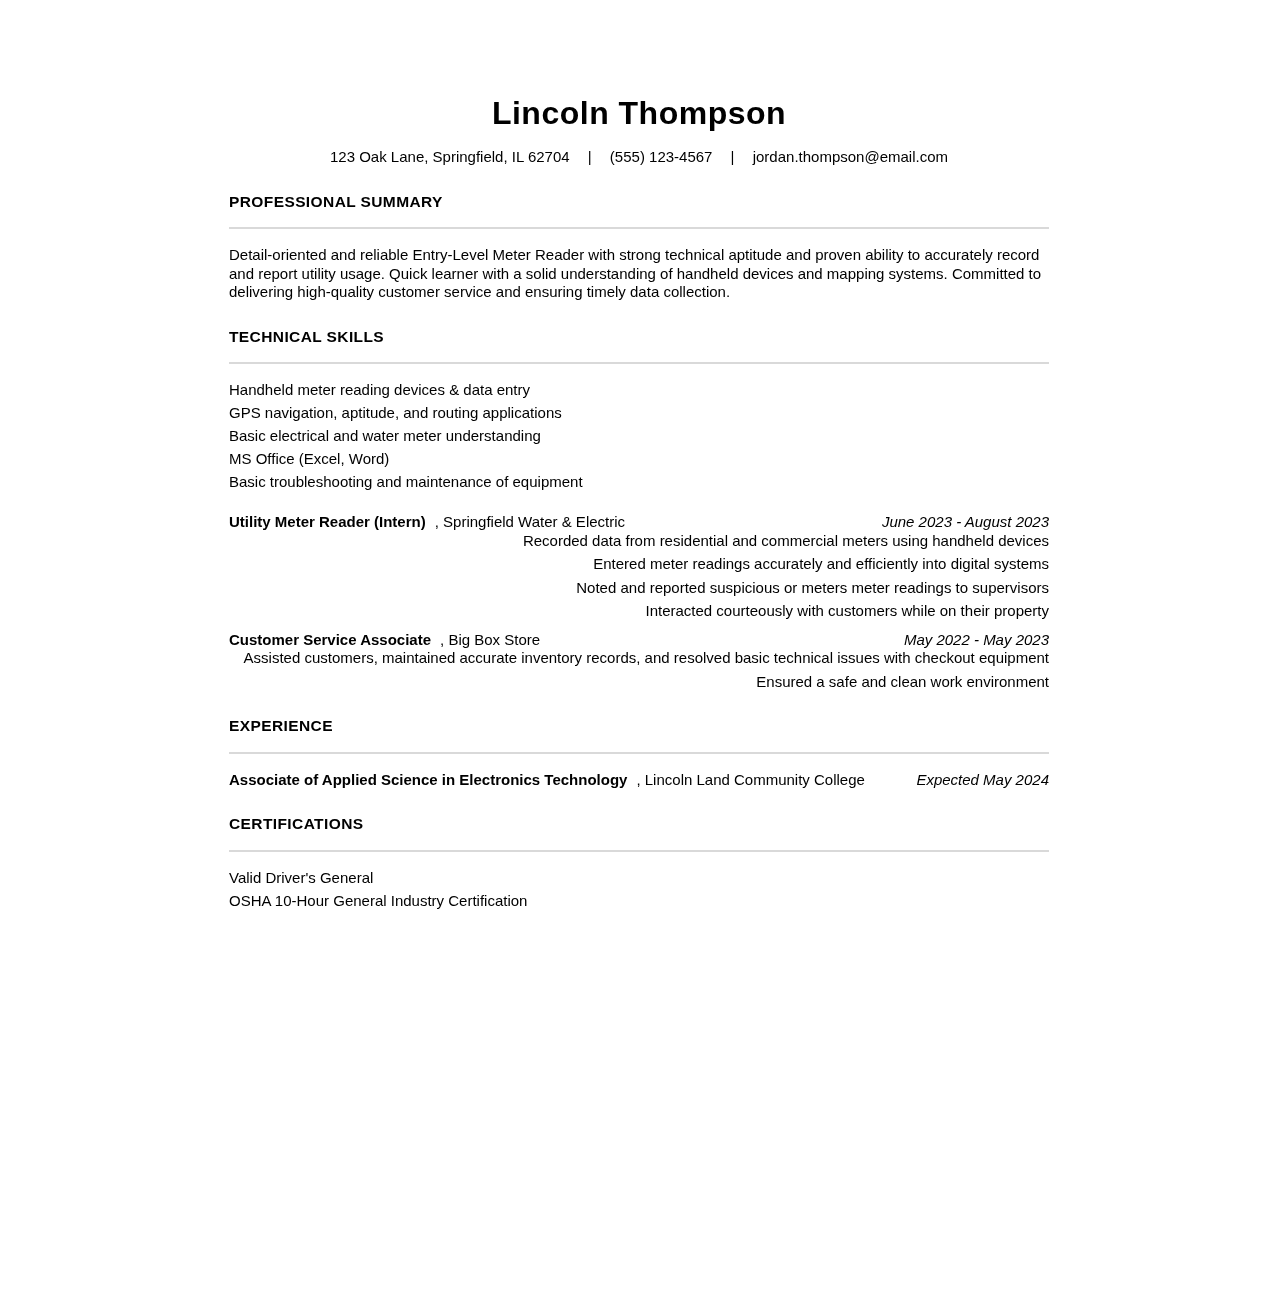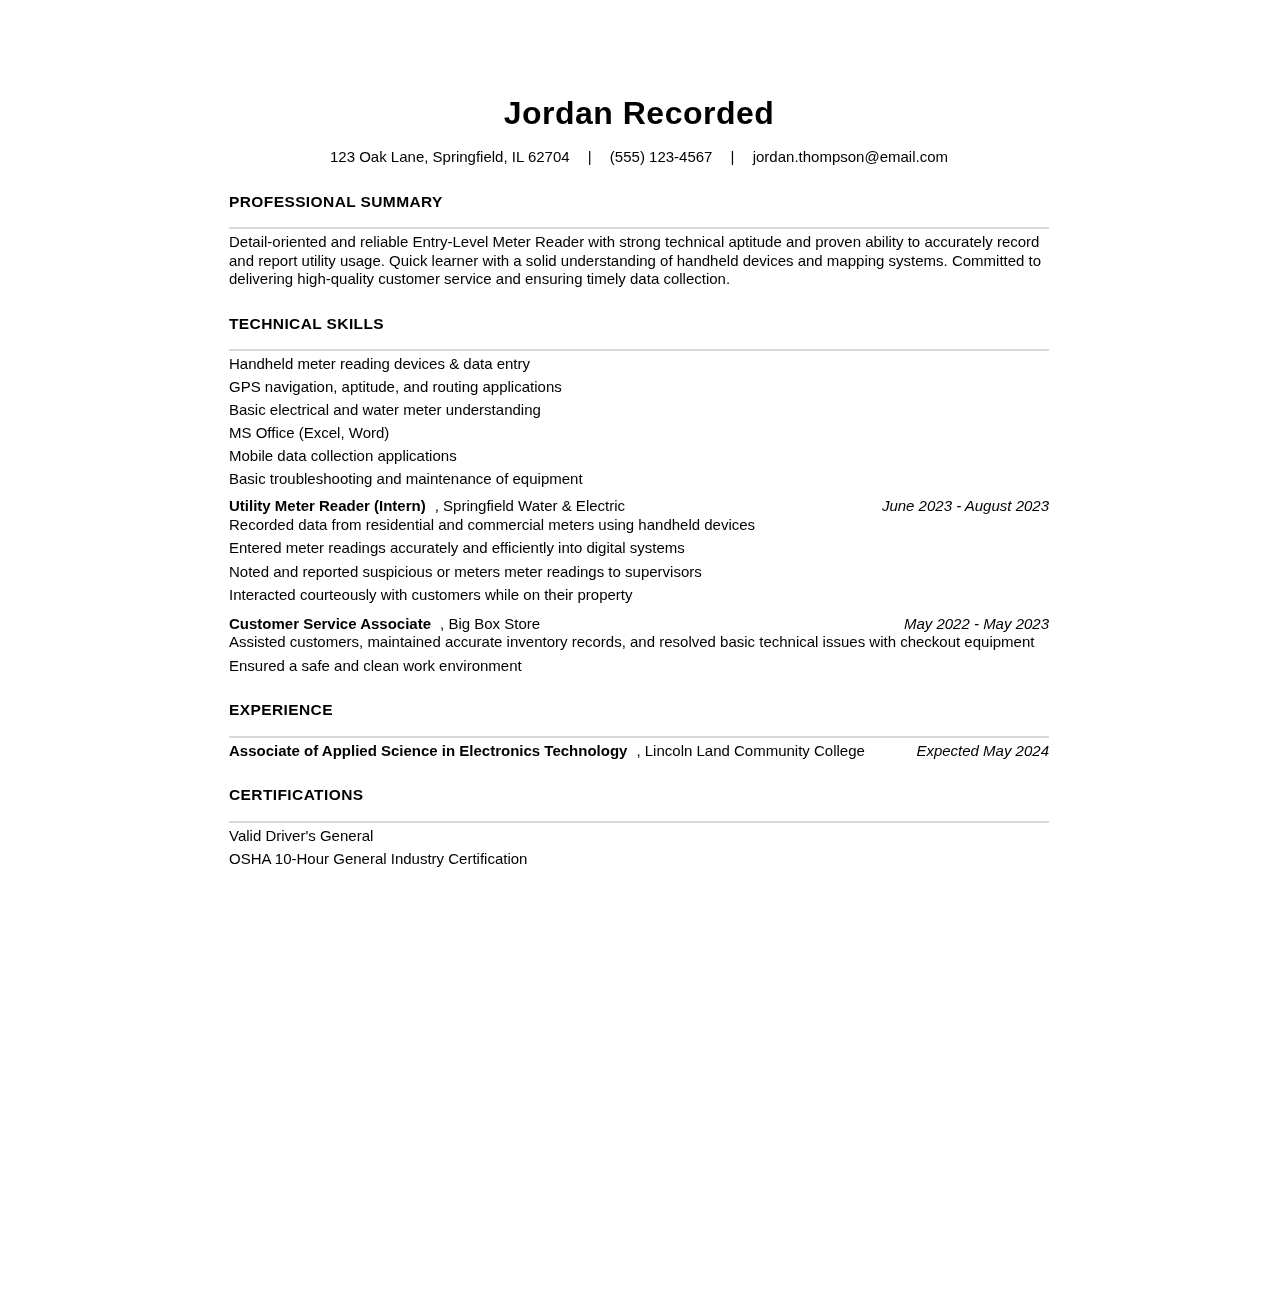--- a/index.html
+++ b/index.html
@@ -40,58 +40,58 @@
   }
   .section { margin-top: 0; }
   .section-title {
     font-size: 15.5px;
     font-weight: bold;
     letter-spacing: 0.4px;
     margin: 26px 0 0 0;
     padding-bottom: 16px;
     border-bottom: 2px solid #d9d9d9;
   }
-  .section-body { padding-top: 4px; }
+  .section-body { padding-top: 17px; }
   .summary-text { margin: 0; }
   .plain-list .list-item { margin-bottom: 4.5px; }
   .job { margin-top: 0; }
   .job + .job { margin-top: 10px; }
   .job-header {
     display: flex;
     justify-content: space-between;
     align-items: baseline;
   }
   .job-role { font-weight: bold; }
   .job-company { margin-left: 9px; }
   .job-dates {
     font-style: italic;
     white-space: nowrap;
     margin-left: 12px;
   }
-  .duties .list-item { margin-bottom: 5px; }
+  .duties .list-item { margin-bottom: 5px; text-align: right; }
   .edu-line {
     display: flex;
     justify-content: space-between;
     align-items: baseline;
   }
   .edu-left { }
   .edu-degree { font-weight: bold; }
   .edu-school { margin-left: 9px; }
   .edu-date {
     font-style: italic;
     white-space: nowrap;
     margin-left: 8px;
   }
 </style>
 </head>
 <body>
 
 <div class="page">
 
-  <h1 class="resume-name">Jordan Recorded</h1>
+  <h1 class="resume-name">Lincoln Thompson</h1>
 
   <div class="contact-line">
     <span>123 Oak Lane, Springfield, IL 62704</span>
     <span class="contact-sep">|</span>
     <span>(555) 123-4567</span>
     <span class="contact-sep">|</span>
     <span>jordan.thompson@email.com</span>
   </div>
 
   <div class="section">
@@ -101,21 +101,20 @@
     </div>
   </div>
 
   <div class="section">
     <div class="section-title">TECHNICAL SKILLS</div>
     <div class="section-body plain-list">
         <div class="list-item">Handheld meter reading devices &amp; data entry</div>
         <div class="list-item">GPS navigation, aptitude, and routing applications</div>
         <div class="list-item">Basic electrical and water meter understanding</div>
         <div class="list-item">MS Office (Excel, Word)</div>
-        <div class="list-item">Mobile data collection applications</div>
         <div class="list-item">Basic troubleshooting and maintenance of equipment</div>
       </div>
   </div>
 
   <div class="section">
     <div class="section-body">
 
       <div class="job">
         <div class="job-header">
           <span>

